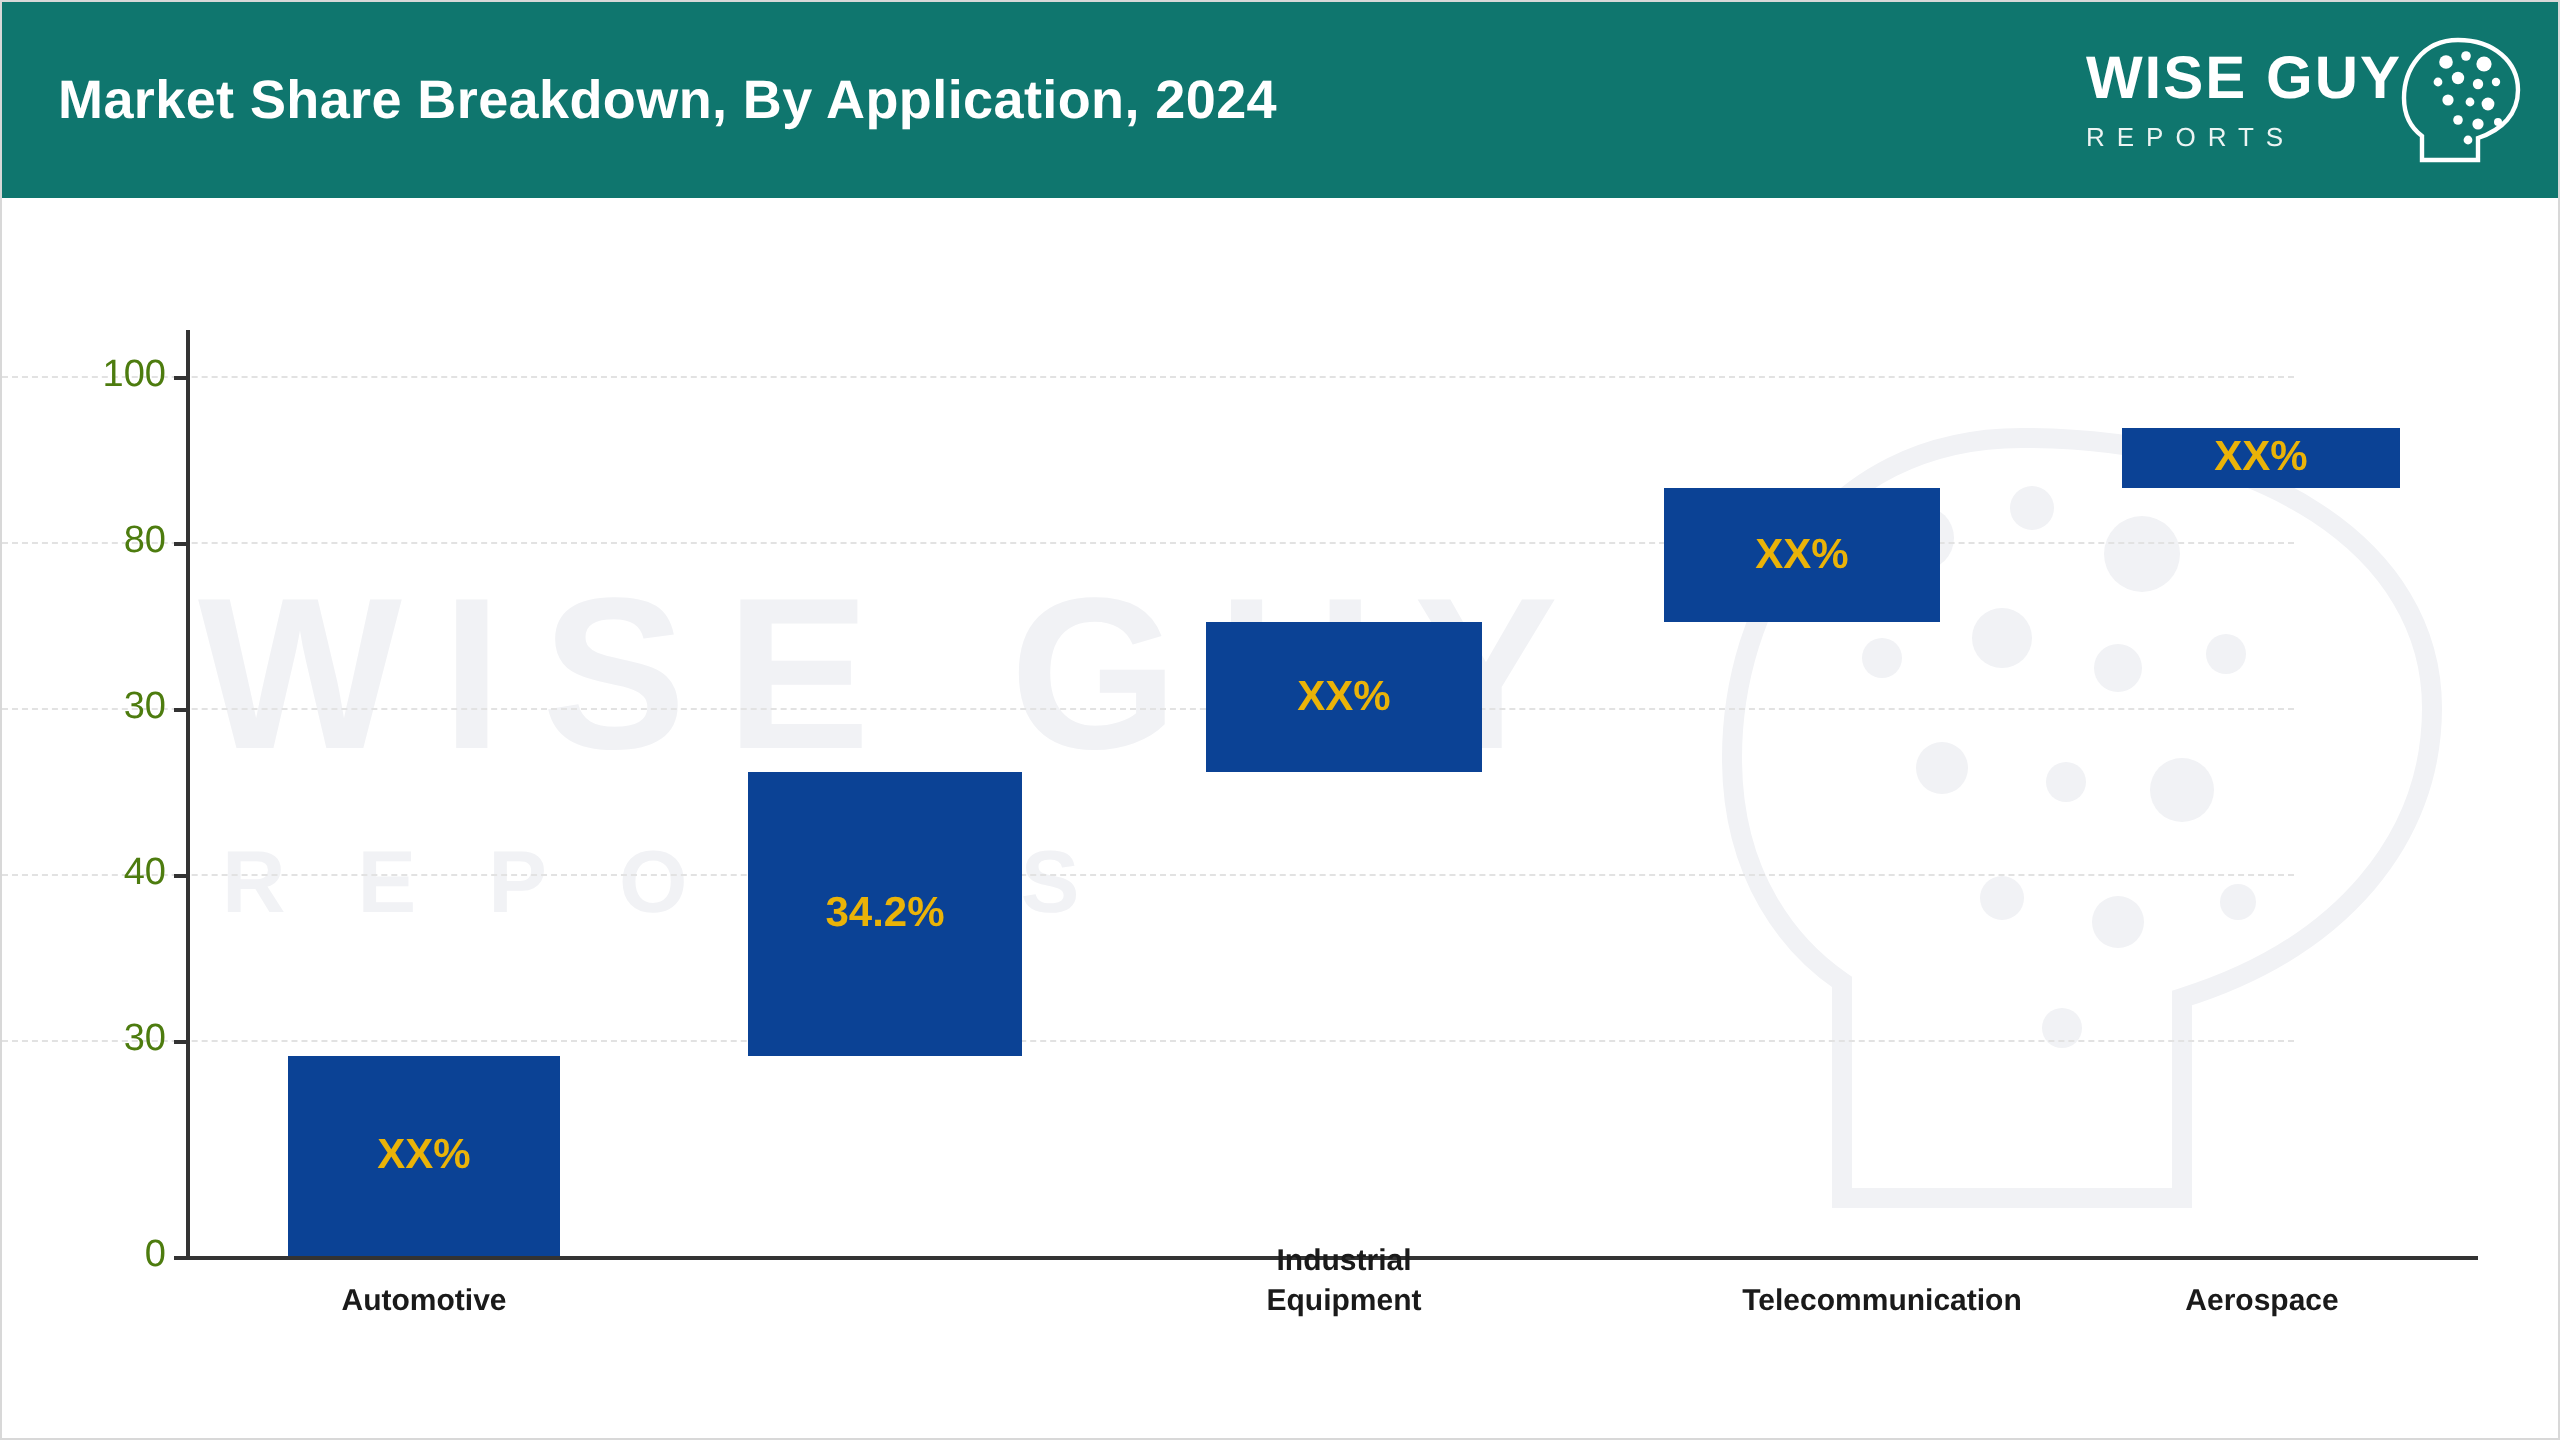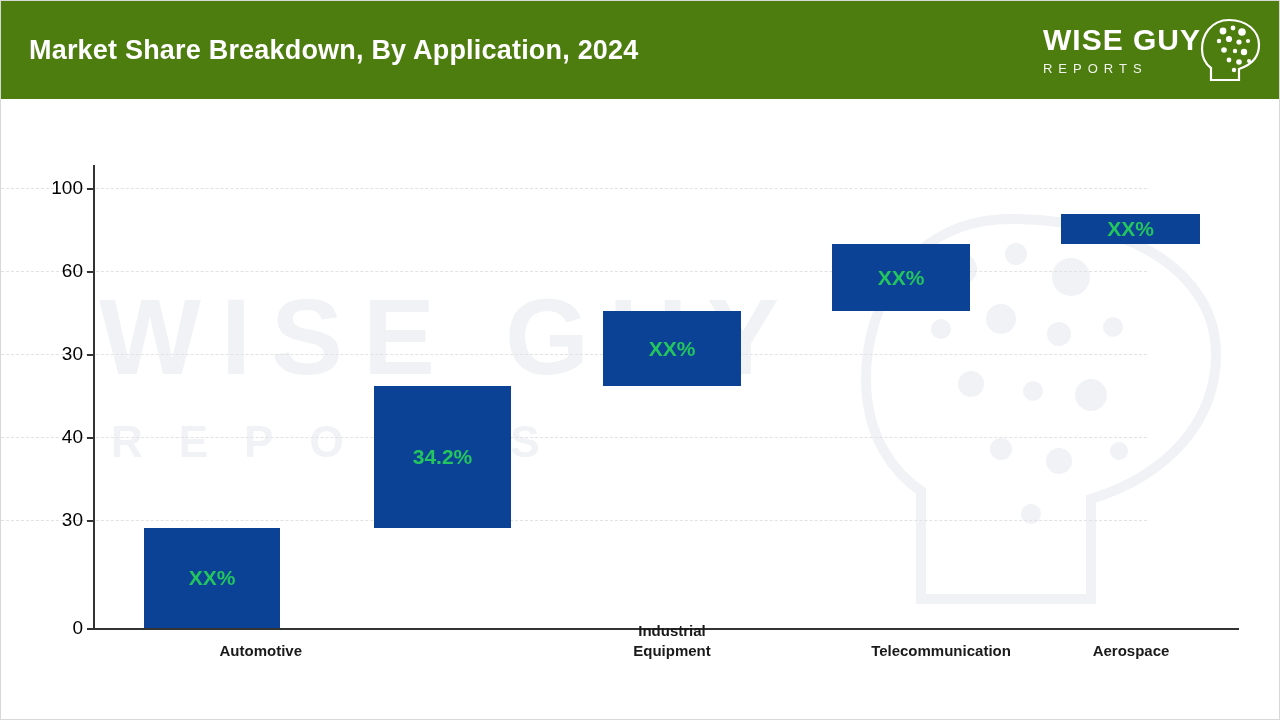--- a/index.html
+++ b/index.html
@@ -23,21 +23,21 @@
     background: #ffffff;
   }
 
   
   .header {
     position: absolute;
     left: 0;
     top: 0;
     width: 1280px;
     height: 98px;
-    background: #4d7c0f;
+    background: #0f766e;
     display: flex;
     align-items: center;
     justify-content: space-between;
     box-sizing: border-box;
     padding: 0 18px 0 28px;
   }
   .header-title {
     color: #ffffff;
     font-size: 27px;
     font-weight: bold;
@@ -139,40 +139,40 @@
     width: 1146px;
     height: 0;
     border-top: 2px solid #333333;
   }
   .ytick-label {
     position: absolute;
     right: 1198px;
     width: 60px;
     text-align: right;
     font-size: 19px;
-    color: #000000;
+    color: #4d7c0f;
     transform: translateY(-50%);
   }
   .ytick-mark {
     position: absolute;
     left: 86px;
     width: 7px;
     height: 0;
     border-top: 2px solid #333333;
   }
 
   .bar {
     position: absolute;
     background: #0b4295;
     display: flex;
     align-items: center;
     justify-content: center;
   }
   .bar-label {
-    color: #22c55e;
+    color: #eab308;
     font-size: 21px;
     font-weight: bold;
     white-space: nowrap;
   }
 
   .cat-label {
     position: absolute;
     text-align: center;
     font-size: 15px;
     font-weight: bold;
@@ -252,21 +252,21 @@
     <div class="axis-x"></div>
 
     <div class="ytick-mark" style="top:89px"></div>
     <div class="ytick-mark" style="top:172px"></div>
     <div class="ytick-mark" style="top:255px"></div>
     <div class="ytick-mark" style="top:338px"></div>
     <div class="ytick-mark" style="top:421px"></div>
     <div class="ytick-mark" style="top:529px"></div>
 
     <div class="ytick-label" style="top:89px">100</div>
-    <div class="ytick-label" style="top:172px">60</div>
+    <div class="ytick-label" style="top:172px">80</div>
     <div class="ytick-label" style="top:255px">30</div>
     <div class="ytick-label" style="top:338px">40</div>
     <div class="ytick-label" style="top:421px">30</div>
     <div class="ytick-label" style="top:529px">0</div>
 
     <div class="bar" style="left:143px; top:429px; width:136px; height:100px;">
       <span class="bar-label">XX%</span>
     </div>
     <div class="bar" style="left:373px; top:287px; width:137px; height:142px;">
       <span class="bar-label">34.2%</span>
@@ -274,21 +274,21 @@
     <div class="bar" style="left:602px; top:212px; width:138px; height:75px;">
       <span class="bar-label">XX%</span>
     </div>
     <div class="bar" style="left:831px; top:145px; width:138px; height:67px;">
       <span class="bar-label">XX%</span>
     </div>
     <div class="bar" style="left:1060px; top:115px; width:139px; height:30px;">
       <span class="bar-label">XX%</span>
     </div>
 
-    <div class="cat-label" style="left:121px; top:542px; width:180px;text-align:right;">
+    <div class="cat-label" style="left:121px; top:542px; width:180px;">
       <div>Automotive</div>
     </div>
     <div class="cat-label" style="left:581px; top:522px; width:180px;">
       <div>Industrial</div>
       <div>Equipment</div>
     </div>
     <div class="cat-label" style="left:840px; top:542px; width:200px;">
       <div>Telecommunication</div>
     </div>
     <div class="cat-label" style="left:1040px; top:542px; width:180px;text-align:center;">

